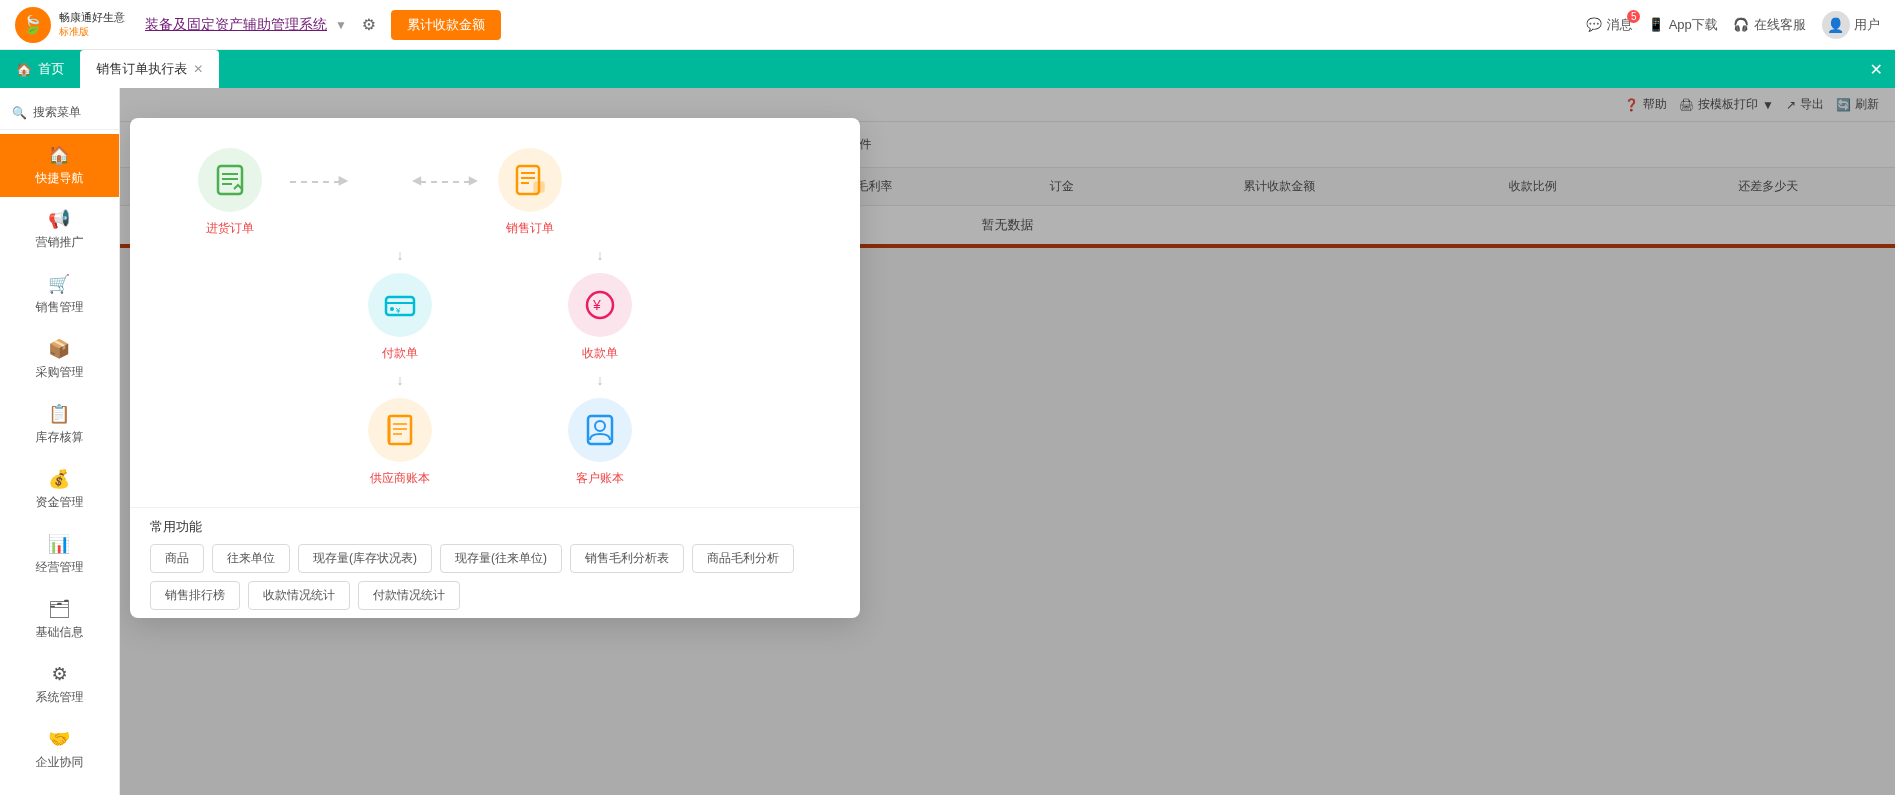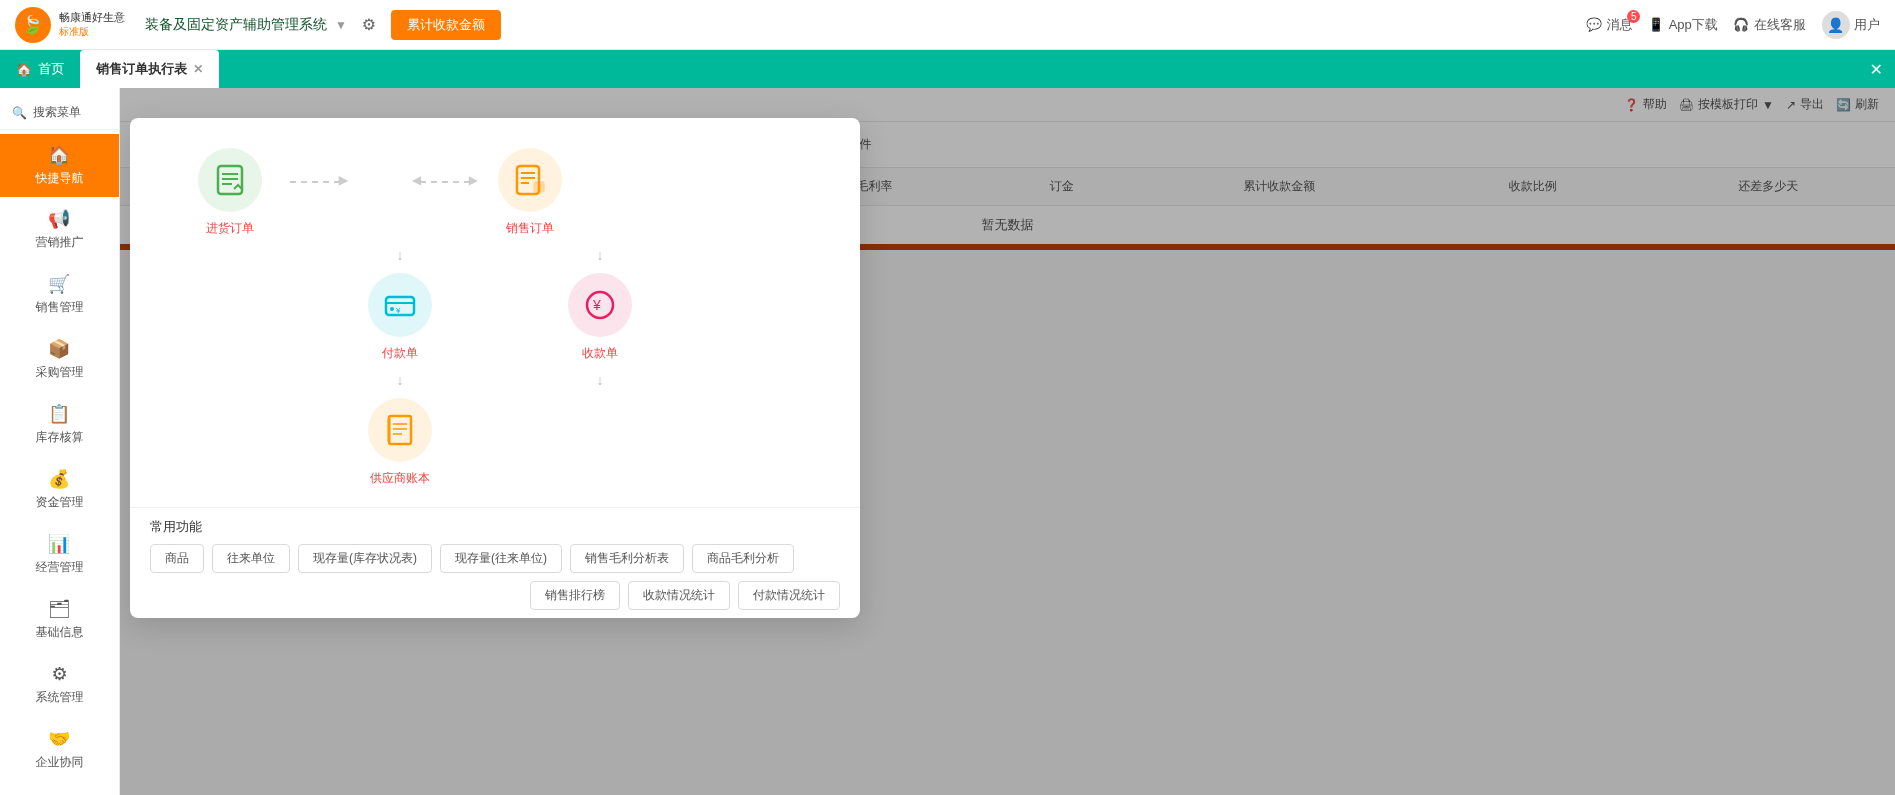--- a/index.html
+++ b/index.html
@@ -35,21 +35,21 @@
     }
     .logo-text { font-size: 11px; color: #333; line-height: 1.3; }
     .logo-sub { font-size: 10px; color: #ff7c00; }
     .system-title-area {
       display: flex;
       align-items: center;
       flex: 1;
       gap: 8px;
       margin-left: 10px;
     }
-    .system-title { font-size: 14px; color: #14532d; }
+    .system-title { font-size: 14px; color: #701a75; text-decoration: underline; }
     .dropdown-btn {
       background: none;
       border: none;
       cursor: pointer;
       color: #999;
       font-size: 12px;
     }
     .settings-icon {
       width: 28px;
       height: 28px;
@@ -120,21 +120,20 @@
       height: 38px;
       cursor: pointer;
       color: rgba(255,255,255,0.85);
       font-size: 13px;
       gap: 6px;
     }
     .tab-item.active {
       background: #fff;
       color: #333;
       border-radius: 4px 4px 0 0;
-      font-weight: bold;
     }
     .tab-item.home {
       color: white;
       font-weight: 500;
     }
     .tab-close {
       font-size: 12px;
       color: #999;
       cursor: pointer;
     }
@@ -286,21 +285,21 @@
     .data-table th {
       background: #fafafa;
       border-bottom: 1px solid #e8e8e8;
       padding: 10px 12px;
       text-align: center;
       color: #555;
       font-weight: 500;
       white-space: nowrap;
     }
     .data-table td {
-      border-bottom: 6px solid #c2410c;
+      border-bottom: 4px solid #c2410c;
       padding: 10px 4px;
       text-align: center;
       color: #555;
     }
     .empty-data {
       text-align: center;
       padding: 40px;
       color: #999;
       font-size: 13px;
     }
@@ -667,34 +666,44 @@
                     <rect x="7" y="4" width="22" height="28" rx="2" fill="none" stroke="#ff9800" stroke-width="2.5"></rect>
                     <line x1="11" y1="12" x2="25" y2="12" stroke="#ff9800" stroke-width="1.5"></line>
                     <line x1="11" y1="17" x2="25" y2="17" stroke="#ff9800" stroke-width="1.5"></line>
                     <line x1="11" y1="22" x2="20" y2="22" stroke="#ff9800" stroke-width="1.5"></line>
                     <rect x="5" y="6" width="4" height="24" rx="1" fill="#ff9800" opacity="0.4"></rect>
                   </svg>
               </div>
               <span class="flow-label">供应商账本</span>
             </div>
             <div style="width:80px;"></div>
+            <div class="flow-item">
+              <div class="flow-circle circle-blue" style="display:flex;align-items:center;justify-content:center;">
+                <svg width="36" height="36" viewBox="0 0 36 36">
+                    <rect x="6" y="4" width="24" height="28" rx="3" fill="none" stroke="#2196f3" stroke-width="2.5"></rect>
+                    <circle cx="18" cy="14" r="5" fill="none" stroke="#2196f3" stroke-width="2"></circle>
+                    <path d="M8 28 Q8 22 18 22 Q28 22 28 28" fill="none" stroke="#2196f3" stroke-width="2"></path>
+                  </svg>
+              </div>
+              <span class="flow-label">客户账本</span>
+            </div>
           </div>
         </div>
 
         <div class="common-functions">
           <div class="section-title">常用功能</div>
           <div class="func-buttons">
             <button class="func-btn">商品</button>
             <button class="func-btn">往来单位</button>
             <button class="func-btn">现存量(库存状况表)</button>
             <button class="func-btn">现存量(往来单位)</button>
             <button class="func-btn">销售毛利分析表</button>
             <button class="func-btn">商品毛利分析</button>
           </div>
-          <div class="func-buttons" style="margin-top:8px;justify-content:flex-end;">
+          <div class="func-buttons" style="margin-top:8px;">
             <button class="func-btn">销售排行榜</button>
             <button class="func-btn">收款情况统计</button>
             <button class="func-btn">付款情况统计</button>
           </div>
         </div>
 
       </div>
     </div>
 
   </div>

